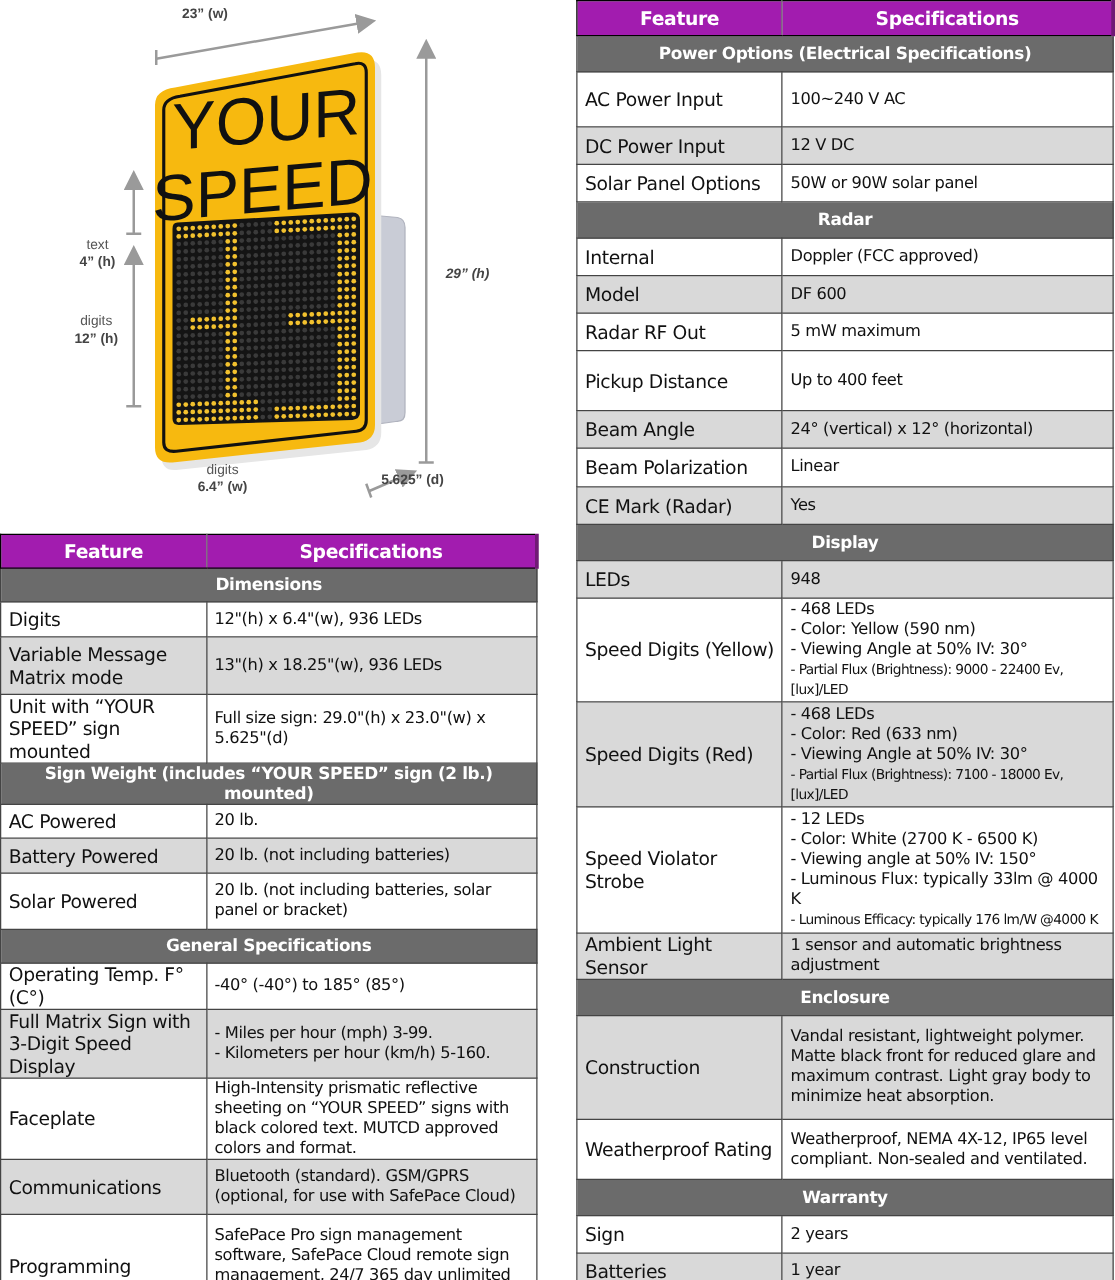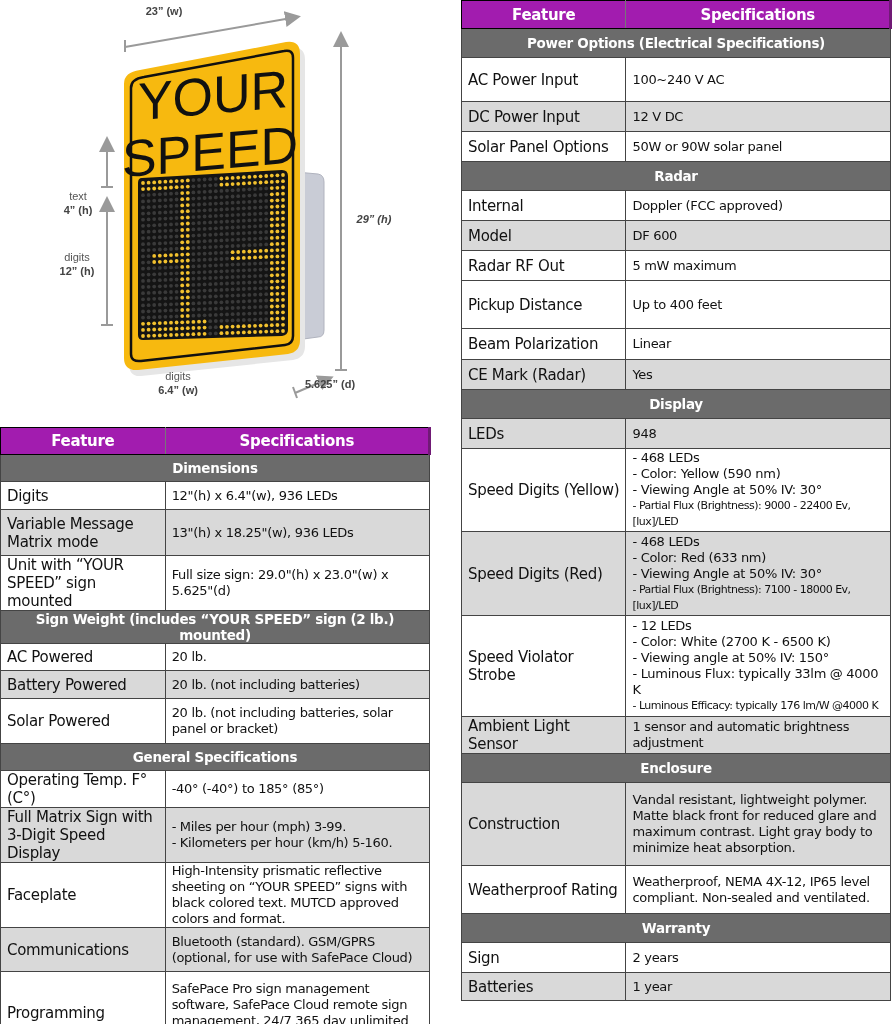--- a/index.html
+++ b/index.html
@@ -889,20 +889,26 @@
         <td class="s">
           <div>5 mW maximum</div>
         </td>
       </tr>
       <tr class="row w" style="height:48px">
         <td class="f">Pickup Distance</td>
         <td class="s">
           <div>Up to 400 feet</div>
         </td>
       </tr>
+      <tr class="row g" style="height:30px">
+        <td class="f">Beam Angle</td>
+        <td class="s">
+          <div>24° (vertical) x 12° (horizontal)</div>
+        </td>
+      </tr>
       <tr class="row w" style="height:31px">
         <td class="f">Beam Polarization</td>
         <td class="s">
           <div>Linear</div>
         </td>
       </tr>
       <tr class="row g" style="height:30px">
         <td class="f">CE Mark (Radar)</td>
         <td class="s">
           <div>Yes</div>

